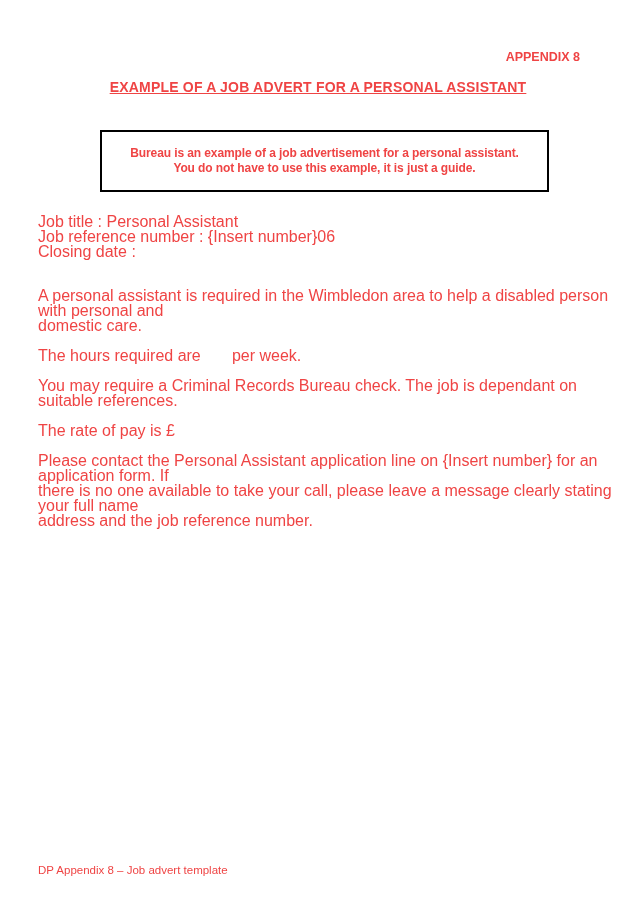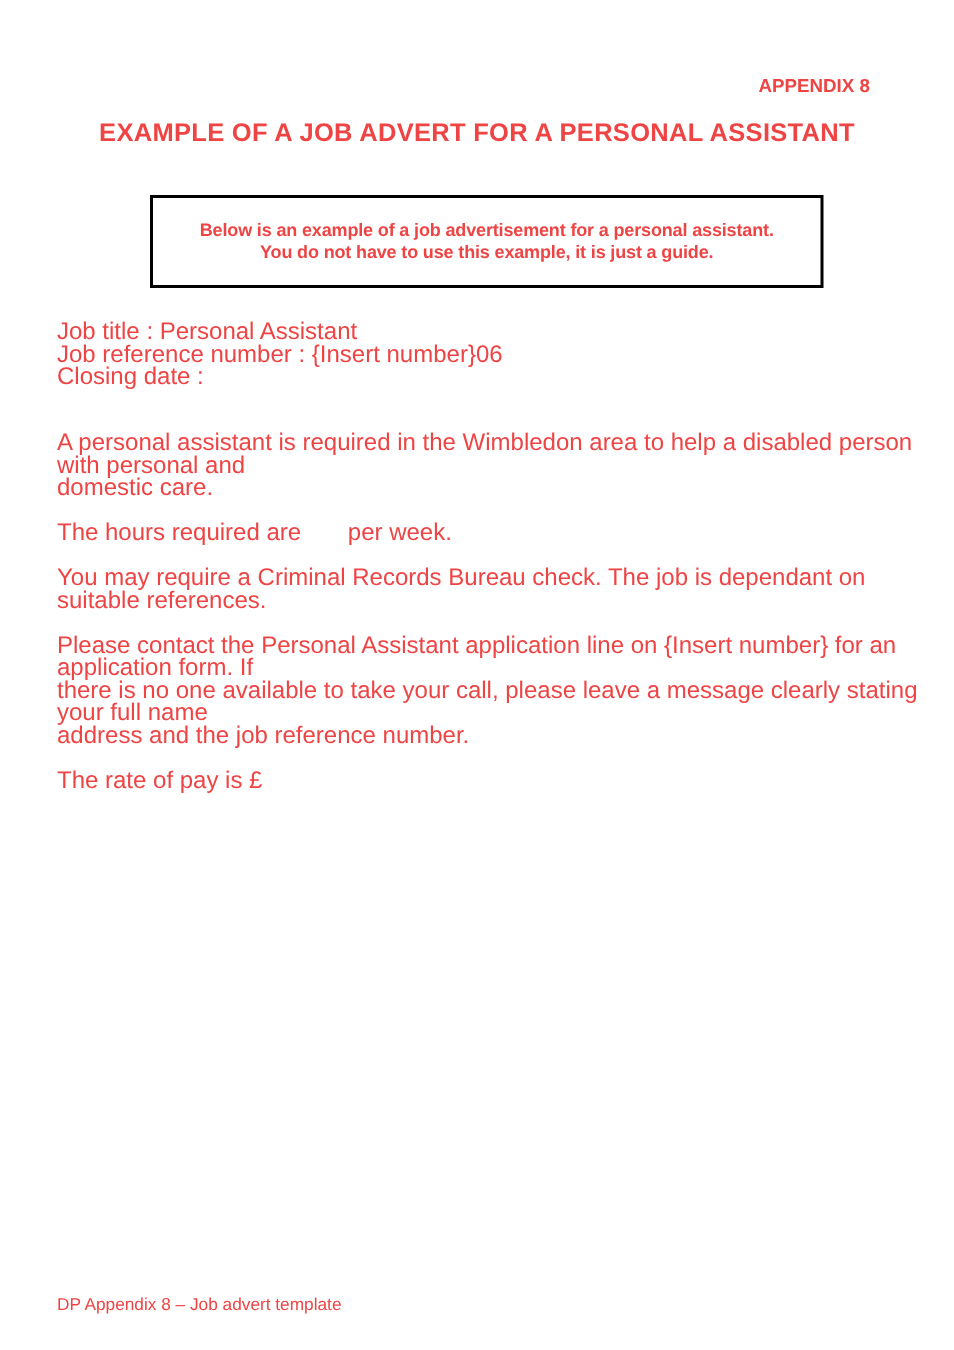--- a/index.html
+++ b/index.html
@@ -22,22 +22,23 @@
     right: 56px;
     font-size: 12.5px;
     font-weight: bold;
   }
   .title {
     position: absolute;
     top: 79px;
     left: 0;
     width: 100%;
     text-align: center;
-    font-size: 17px;
+    font-size: 14px;
     font-weight: bold;
+    text-decoration: underline;
     letter-spacing: 0.2px;
   }
   .notice-box {
     position: absolute;
     left: 100px;
     top: 130px;
     width: 449px;
     height: 62px;
     border: 2px solid #000000;
     box-sizing: border-box;
@@ -85,37 +86,37 @@
 </head>
 <body>
 
 <div class="page">
 
   <div class="appendix">APPENDIX 8</div>
 
   <div class="title">EXAMPLE OF A JOB ADVERT FOR A PERSONAL ASSISTANT</div>
 
   <div class="notice-box">
-    <div class="notice-text">Below is an example of a job advertisement for a personal assistant.
+    <div class="notice-text">Bureau is an example of a job advertisement for a personal assistant.
 You do not have to use this example, it is just a guide.</div>
   </div>
 
   <div class="doc-body">
     <div class="line">Job title : Personal Assistant</div>
     <div class="line">Job reference number : {Insert number}06</div>
     <div class="line">Closing date :</div>
 
     <div class="para gap2">A personal assistant is required in the Wimbledon area to help a disabled person with personal and
 domestic care.</div>
     <div class="para gap1">The hours required are       per week.</div>
     <div class="para gap1">You may require a Criminal Records Bureau check. The job is dependant on suitable references.</div>
+    <div class="para gap1">The rate of pay is £</div>
     <div class="para gap1">Please contact the Personal Assistant application line on {Insert number} for an application form. If
 there is no one available to take your call, please leave a message clearly stating your full name
 address and the job reference number.</div>
-    <div class="para gap1">The rate of pay is £</div>
   </div>
 
   <div class="footer">
     <div>DP Appendix 8 – Job advert template</div>
     <div>Sept 1999</div>
   </div>
 
 </div>
 
 </body></html>

